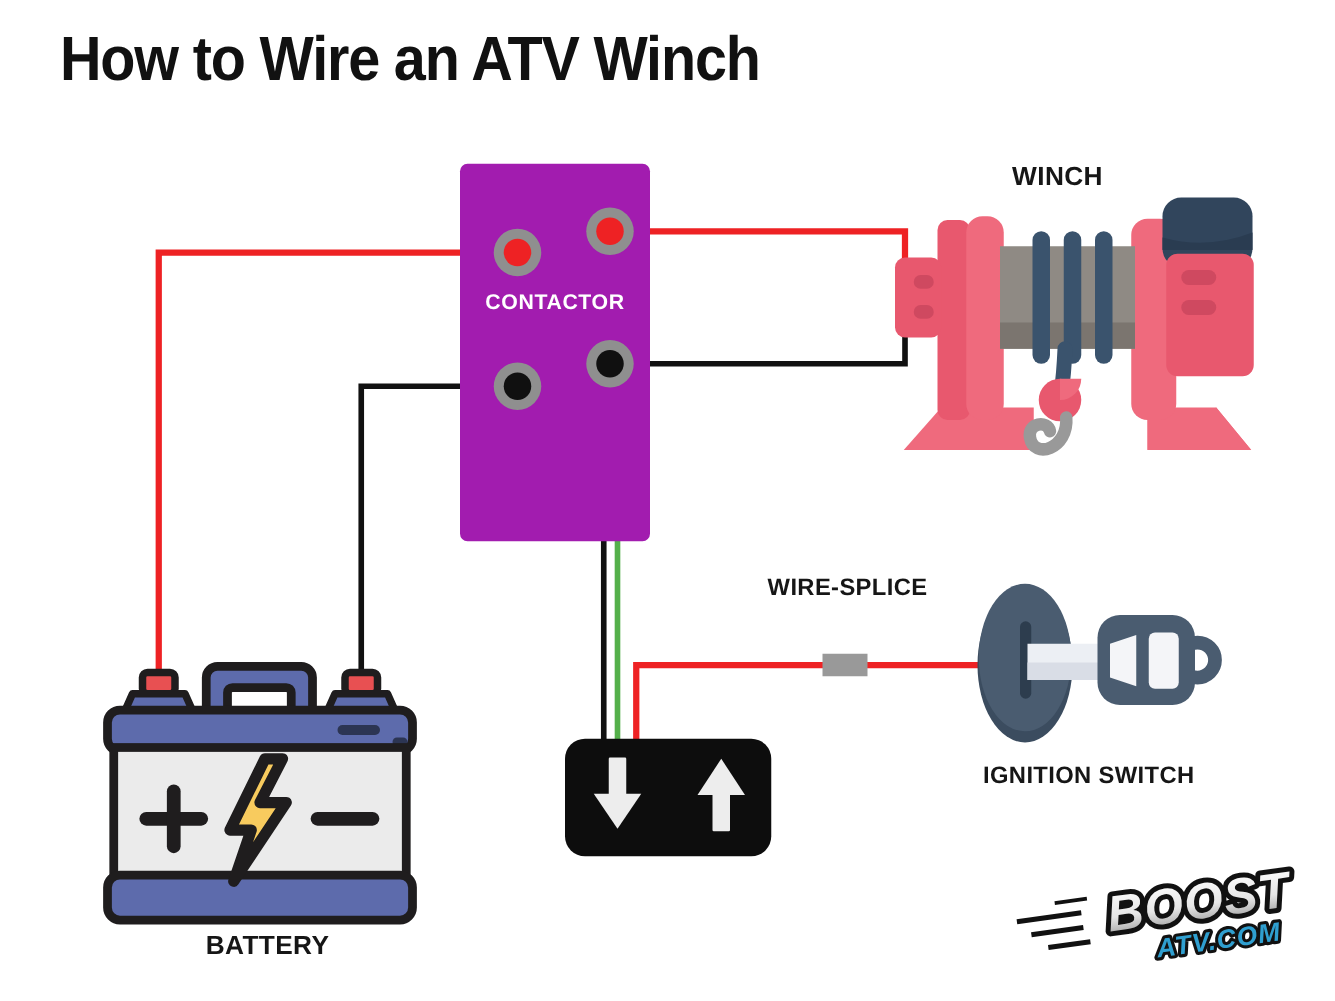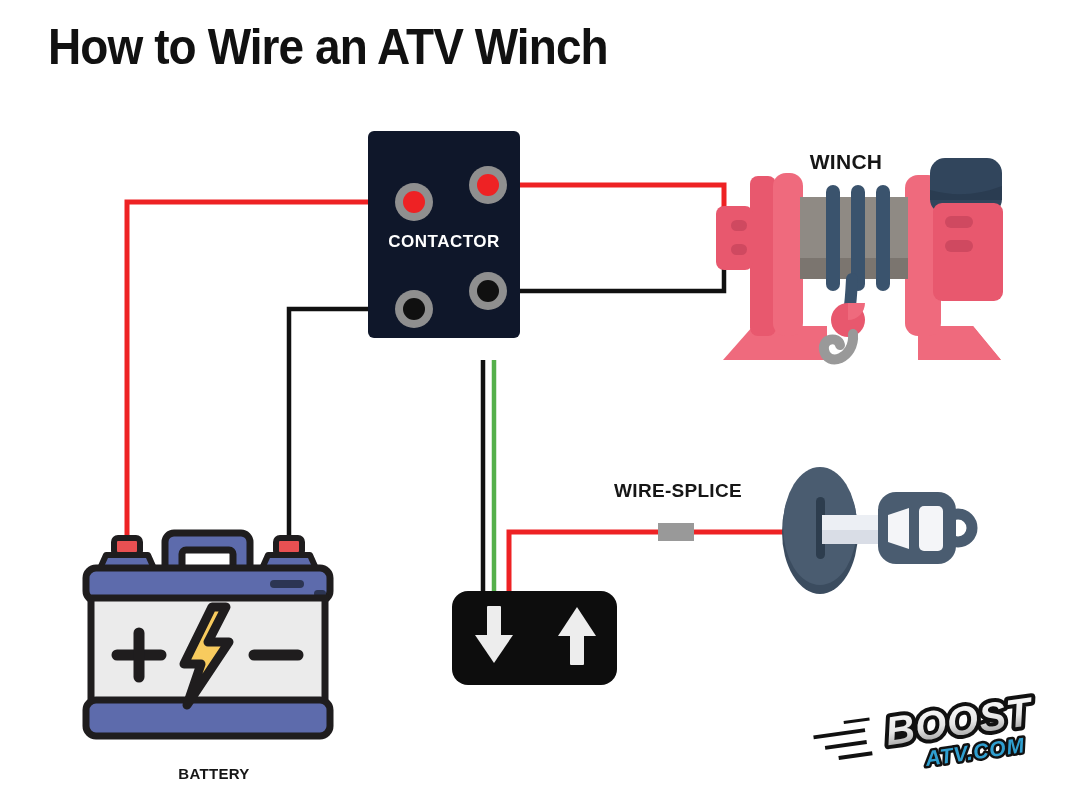--- a/index.html
+++ b/index.html
@@ -15,35 +15,35 @@
   #title {
     position:absolute; left:48px; top:18px;
     font-size:50px; font-weight:700; color:#111111;
     letter-spacing:-1px; white-space:nowrap;
     transform:scaleX(.92); transform-origin:left top;
   }
 
   
   .comp-label {
     position:absolute; transform:translateX(-50%);
-    font-weight:700; color:#161616; letter-spacing:.3px; white-space:nowrap;margin-top:20px;
+    font-weight:700; color:#161616; letter-spacing:.3px; white-space:nowrap;
   }
   #label-winch   { left:846px; top:130px; font-size:21px; }
   #label-splice  { left:678px; top:460px; font-size:19px; }
   #label-ignition{ left:871px; top:610px; font-size:19px; }
   #label-rocker  { left:534px; top:701px; font-size:21px; }
-  #label-battery { left:214px; top:745px; font-size:15px; }
+  #label-battery { left:214px; top:745px; font-size:21px; }
 
   
   #wire-layer { position:absolute; left:0; top:0; }
 
   
   #contactor {
-    position:absolute; left:368px; top:131px; width:152px; height:207px;
-    background:#0f172a; border-radius:6px;
+    position:absolute; left:368px; top:131px; width:152px; height:302px;
+    background:#a21caf; border-radius:6px;
   }
   #contactor .c-label {
     position:absolute; left:0; right:0; top:101px; text-align:center;
     color:#ffffff; font-weight:700; font-size:17px; letter-spacing:.5px;
   }
   .terminal {
     position:absolute; width:38px; height:38px; border-radius:50%;
     background:#8f8f8f; display:flex; align-items:center; justify-content:center;
   }
   .terminal .core { width:22px; height:22px; border-radius:50%; }
@@ -190,20 +190,21 @@
     <rect x="46" y="45" width="9" height="62" rx="4.5" fill="#2d3d4e"></rect>
     <rect x="52" y="63" width="70" height="29" fill="#eceff4"></rect>
     <rect x="52" y="78" width="70" height="14" fill="#d9dde6"></rect>
     <rect x="108" y="40" width="78" height="72" rx="18" fill="#4a5c70"></rect>
     <path d="M118,63 L139,56 L139,97 L118,90 Z" fill="#f4f5f8"></path>
     <rect x="149" y="54" width="24" height="45" rx="5" fill="#f4f5f8"></rect>
   </svg>
 
   <div class="comp-label" id="label-winch">WINCH</div>
   <div class="comp-label" id="label-splice">WIRE-SPLICE</div>
+  <div class="comp-label" id="label-ignition">IGNITION SWITCH</div>
   <div class="comp-label" id="label-battery">BATTERY</div>
 
   <svg class="abs" style="left:812px; top:682px;" width="252" height="100" viewBox="0 0 252 100">
     <defs>
       <linearGradient id="silver" x1="0" y1="0" x2="0" y2="1">
         <stop offset="0" stop-color="#ffffff"></stop>
         <stop offset="0.55" stop-color="#e6e6e6"></stop>
         <stop offset="1" stop-color="#8f8f8f"></stop>
       </linearGradient>
     </defs>

